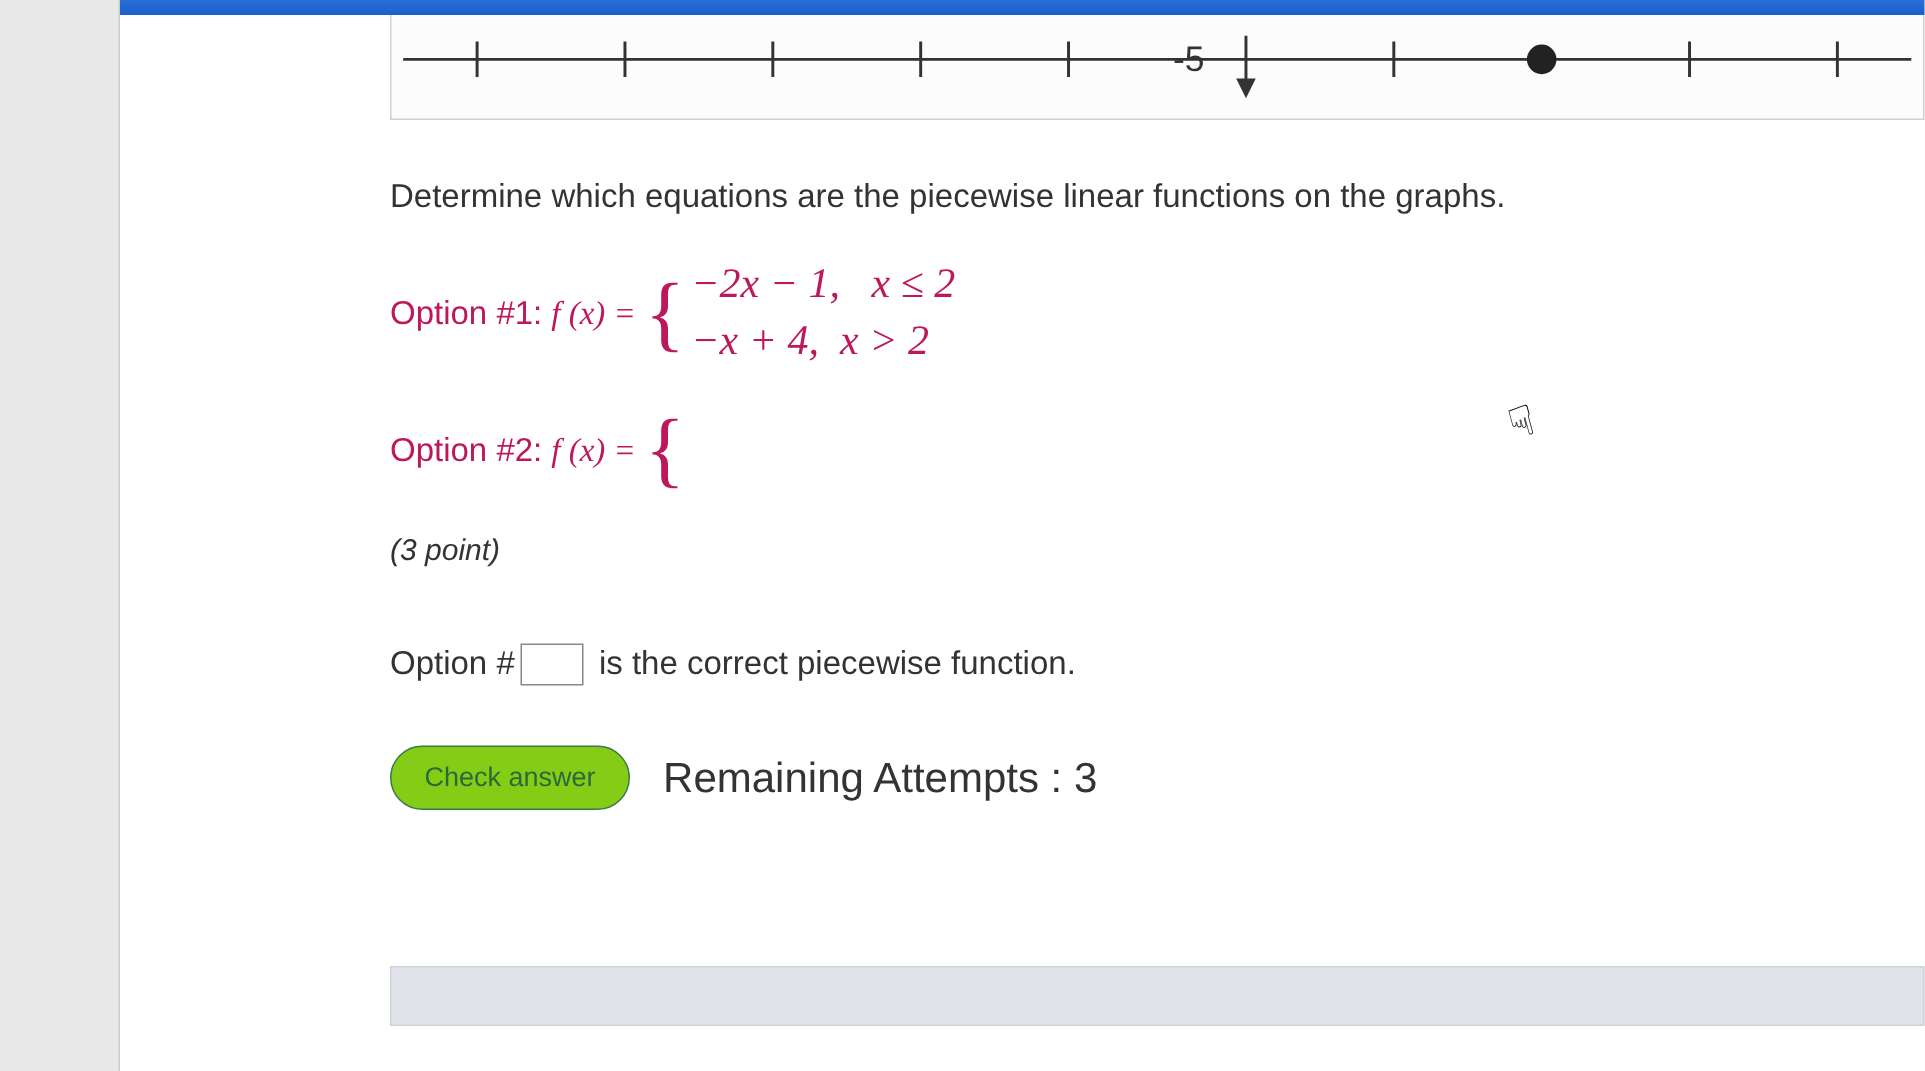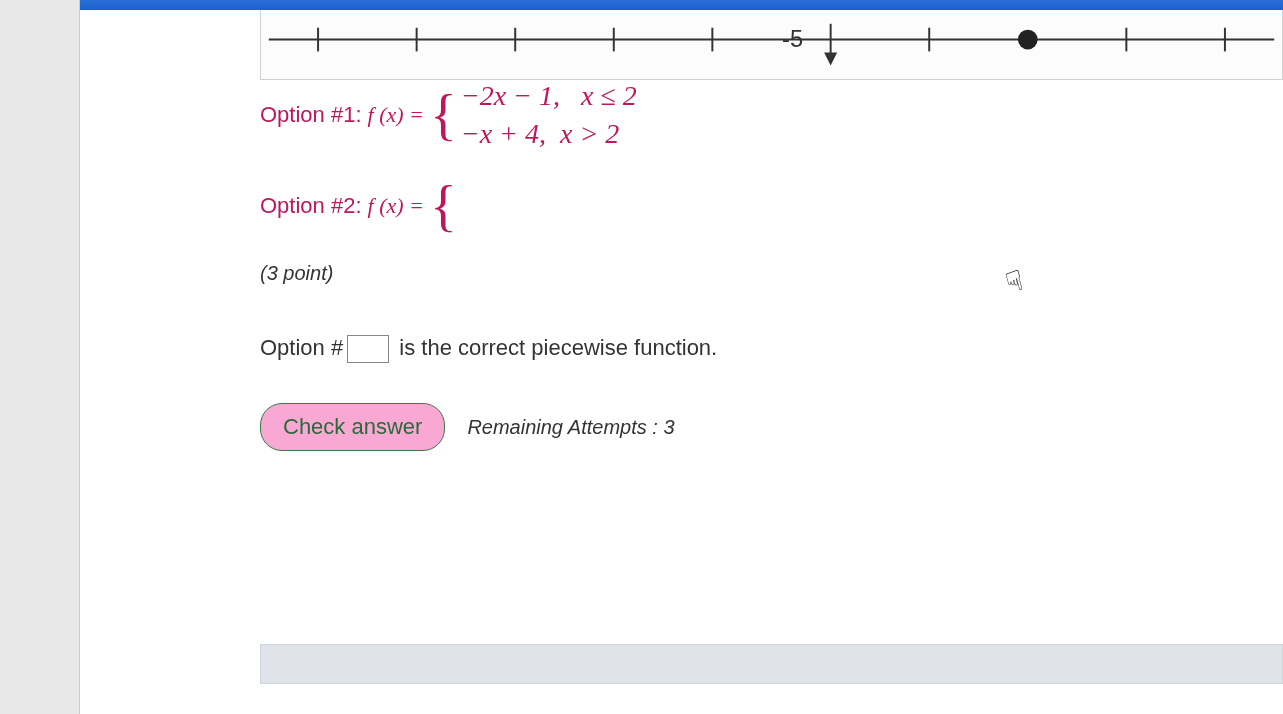--- a/index.html
+++ b/index.html
@@ -93,27 +93,27 @@
   }
   .action-row {
     display: flex;
     align-items: center;
     gap: 22px;
     margin-bottom: 40px;
   }
   .check-btn {
     border: 1px solid #3a7a4a;
     color: #2a6a3a;
-    background: #f9a8d4;
+    background: #84cc16;
     border-radius: 22px;
     padding: 10px 22px;
-    font-size: 22px;
+    font-size: 18px;
     cursor: pointer;
   }
-  .attempts { font-size: 20px; color: #333; font-style: italic; }
+  .attempts { font-size: 28px; color: #333; }
   .footer-bar {
     position: absolute;
     left: 260px; right: 0; bottom: 30px;
     height: 40px;
     background: #e0e3ea;
     border: 1px solid #cfd3da;
   }
   .cursor-icon {
     position: absolute;
     right: 260px; top: 265px;
@@ -143,20 +143,21 @@
         <polygon points="570,54 565,44 575,44" fill="#333"></polygon>
         <line x1="670" y1="18" x2="670" y2="42"></line>
         <line x1="870" y1="18" x2="870" y2="42"></line>
         <line x1="970" y1="18" x2="970" y2="42"></line>
       </g>
       <circle cx="770" cy="30" r="10" fill="#222"></circle>
       <text x="542" y="38" font-size="24" fill="#333" font-family="Arial" text-anchor="end">-5</text>
     </svg>
   </div>
 
+  <div class="question-text">Determine which equations are the piecewise linear functions on the graphs.</div>
 
   <div class="option-block">
     <span class="option-label">Option #1:</span>
     <span class="func">f (x) = </span>
     <span class="math-brace">
       <span class="brace-char">{</span>
       <span class="cases">
         <span>−2x − 1,   x ≤ 2</span>
         <span>−x + 4,  x &gt; 2</span>
       </span>

